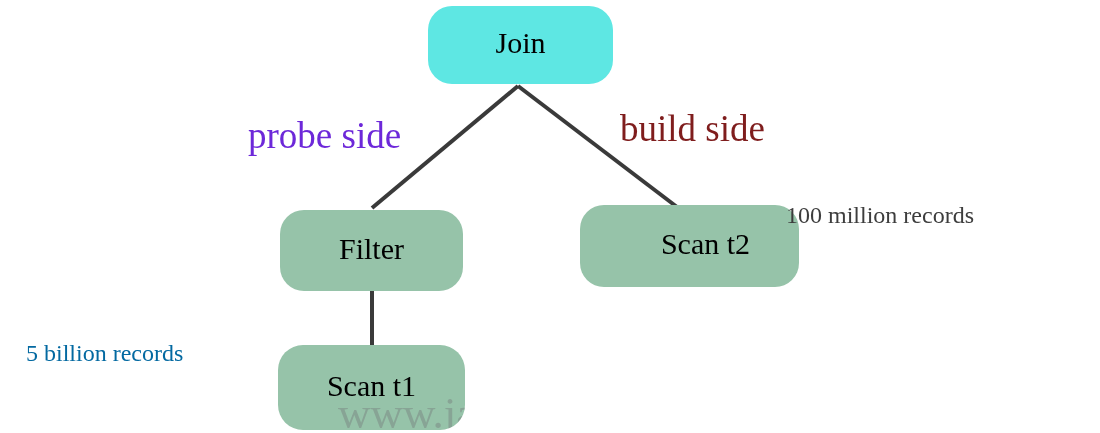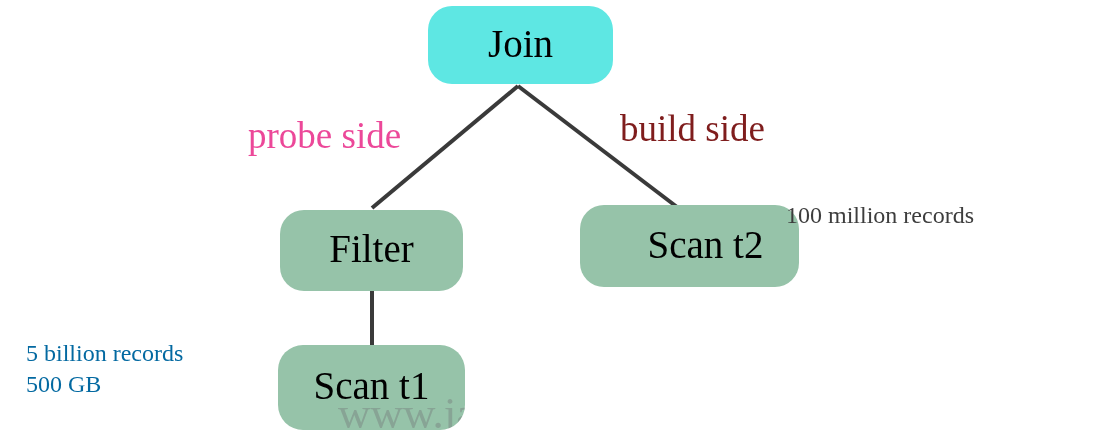--- a/index.html
+++ b/index.html
@@ -26,21 +26,21 @@
   .node {
     position: absolute;
     z-index: 2;
     display: flex;
     align-items: center;
     justify-content: center;
     border-radius: 24px;
     overflow: hidden;
   }
   .node .node-label {
-    font-size: 39px;
+    font-size: 30px;
     color: #000000;
     line-height: 1;
     padding-bottom: 4px;
   }
   .node-join   { left: 428px; top: 6px;   width: 185px; height: 78px; }
   .node-filter { left: 280px; top: 210px; width: 183px; height: 81px; }
   .node-scan-t2{ left: 580px; top: 205px; width: 187px; height: 82px; padding-left: 32px; }
   .node-scan-t1{ left: 278px; top: 345px; width: 187px; height: 85px; border-radius: 25px; }
 
   .edge-label {
@@ -95,26 +95,25 @@
 
   <div class="node node-scan-t2" style="background-color: rgb(150, 195, 169);">
     <span class="node-label" style="color: rgb(0, 0, 0);">Scan t2</span>
   </div>
 
   <div class="node node-scan-t1" style="background-color: rgb(150, 195, 169);">
     <span class="node-label" style="color: rgb(0, 0, 0);">Scan t1</span>
     <span class="watermark" style="color: rgb(125, 138, 133);">www.ja</span>
   </div>
 
-  <div class="edge-label edge-label-probe" style="color: #ec4899; text-align: right;">probe side</div>
+  <div class="edge-label edge-label-probe" style="color: #6d28d9; text-align: right;">probe side</div>
 
   <div class="edge-label edge-label-build" style="color: #7f1d1d;">build side</div>
 
   <div class="annotation annotation-scan-t2" style="color: rgb(61, 61, 61);">
     <div>100 million records</div>
   </div>
 
   <div class="annotation annotation-scan-t1" style="color: #0369a1; margin-left: 23px;">
     <div>5 billion records</div>
-    <div>500 GB</div>
   </div>
 
 </div>
 
 </body></html>

